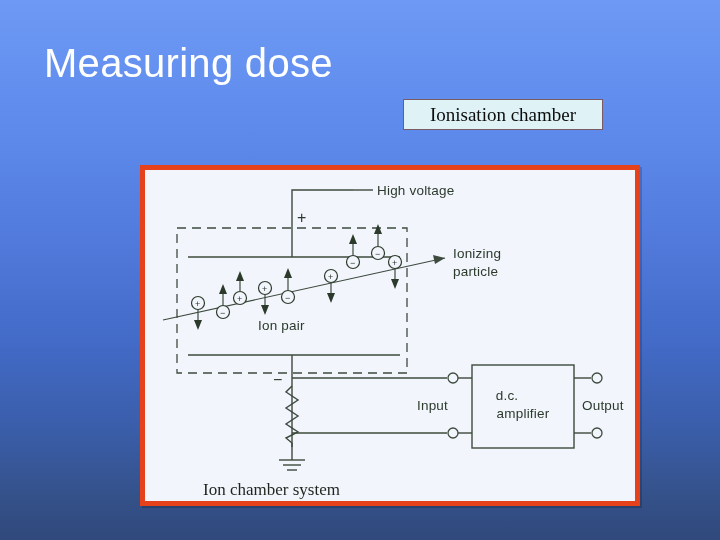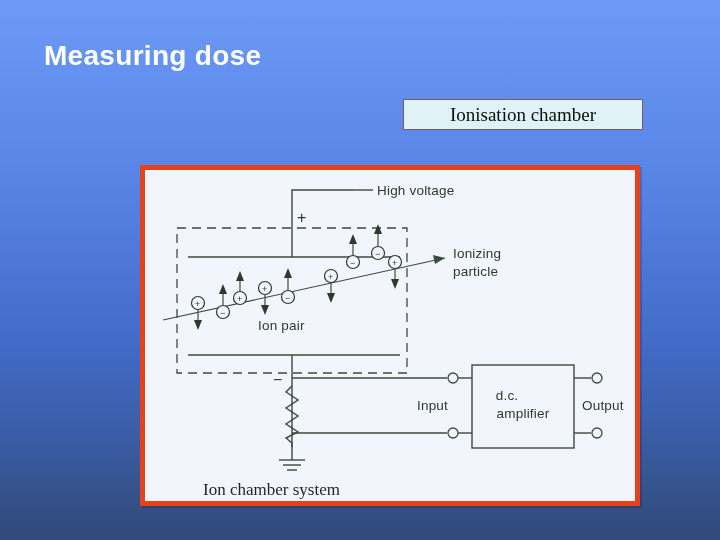--- a/index.html
+++ b/index.html
@@ -27,34 +27,34 @@
         #31497c 100%);
     overflow: hidden;
   }
 
   
   #slide-title {
     position: absolute;
     left: 44px;
     top: 41px;
     font-family: "Liberation Sans", sans-serif;
-    font-size: 28px;
-    font-weight: 700;
+    font-size: 40px;
+    font-weight: 400;
     color: #ffffff;
     letter-spacing: 0.3px;
     white-space: nowrap;
     line-height: 1.1;
   }
 
   
   #callout-box {
     position: absolute;
     left: 403px;
     top: 99px;
-    width: 240px;
+    width: 200px;
     height: 31px;
     background: #dff3f6;
     border: 1px solid #7a5a63;
     box-sizing: border-box;
     display: flex;
     align-items: center;
     justify-content: center;
   }
   #callout-label {
     font-family: "Liberation Serif", serif;

